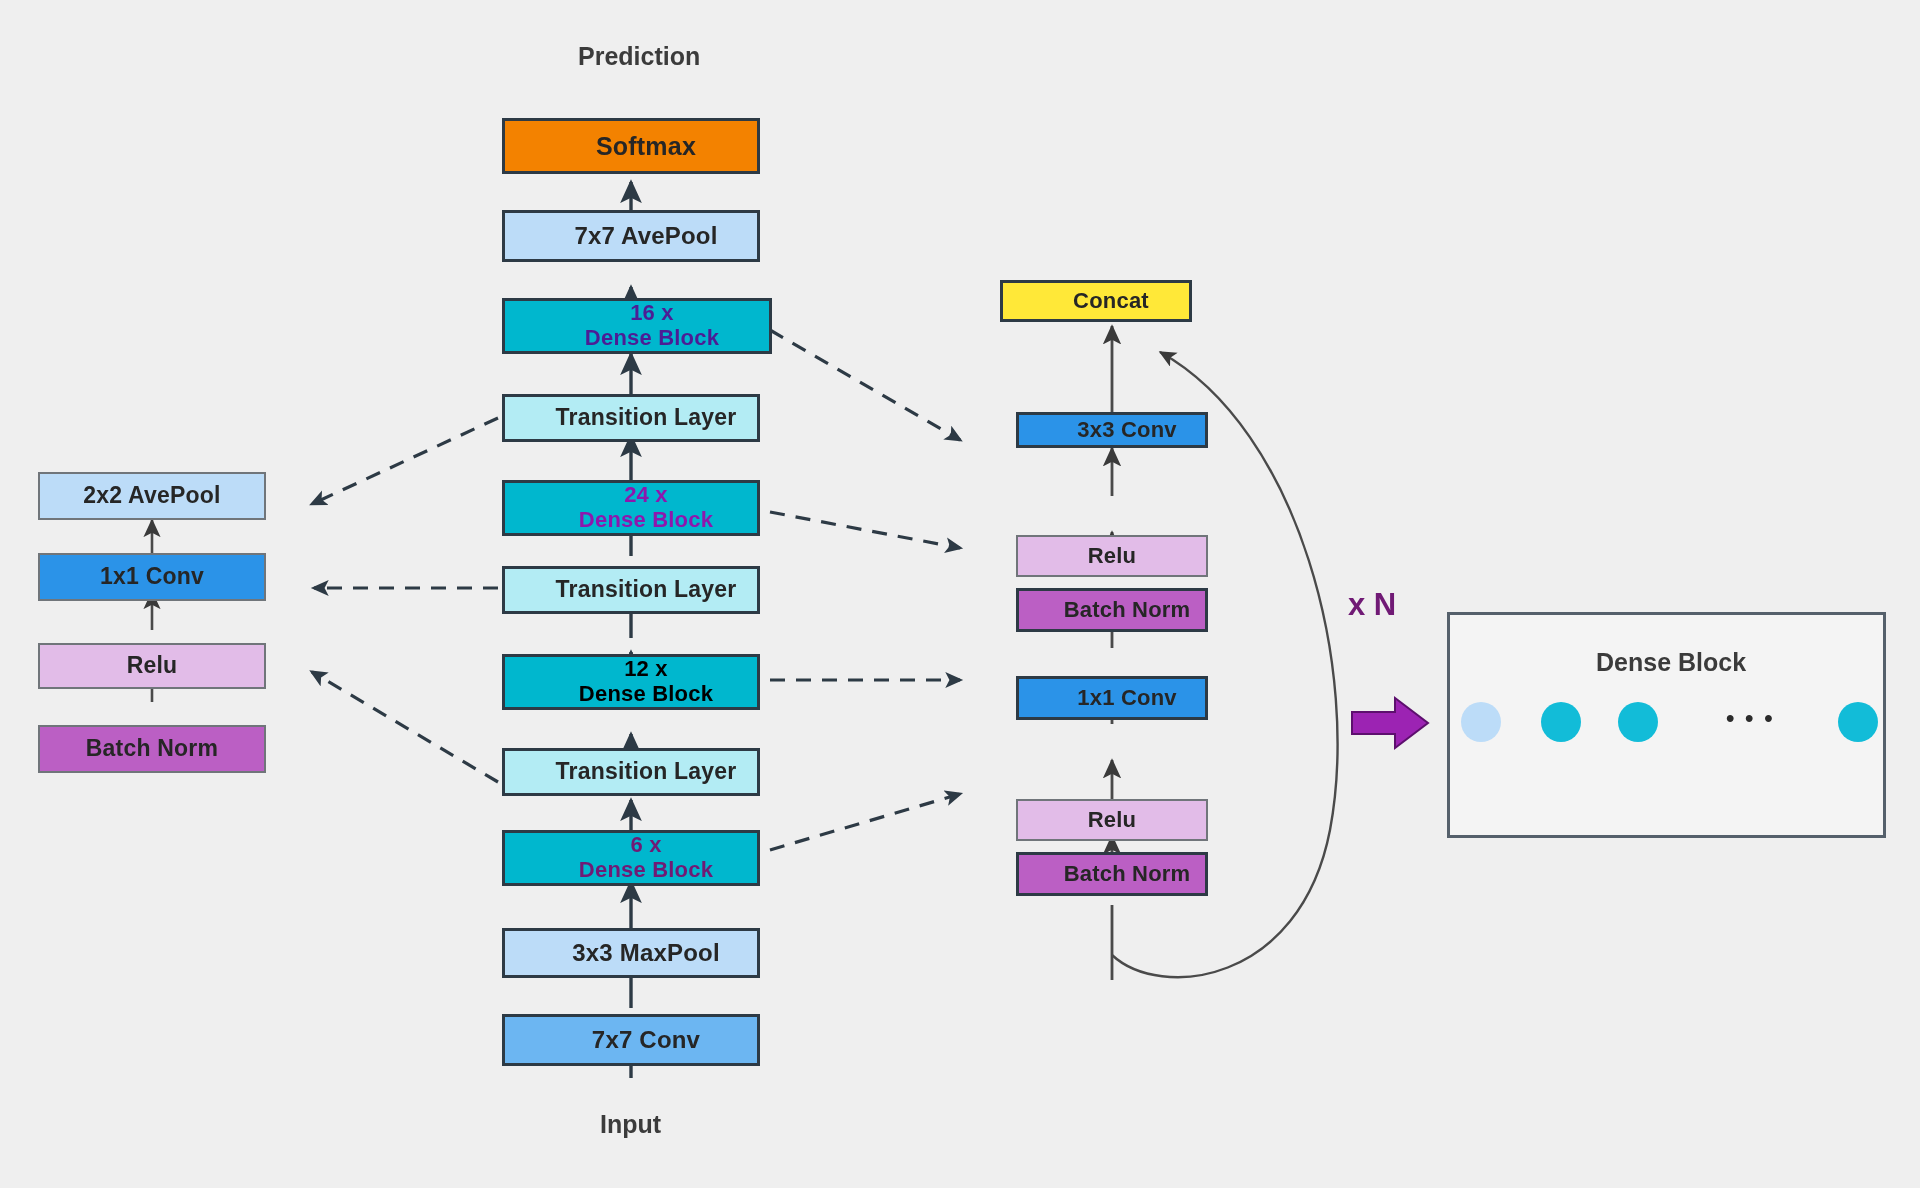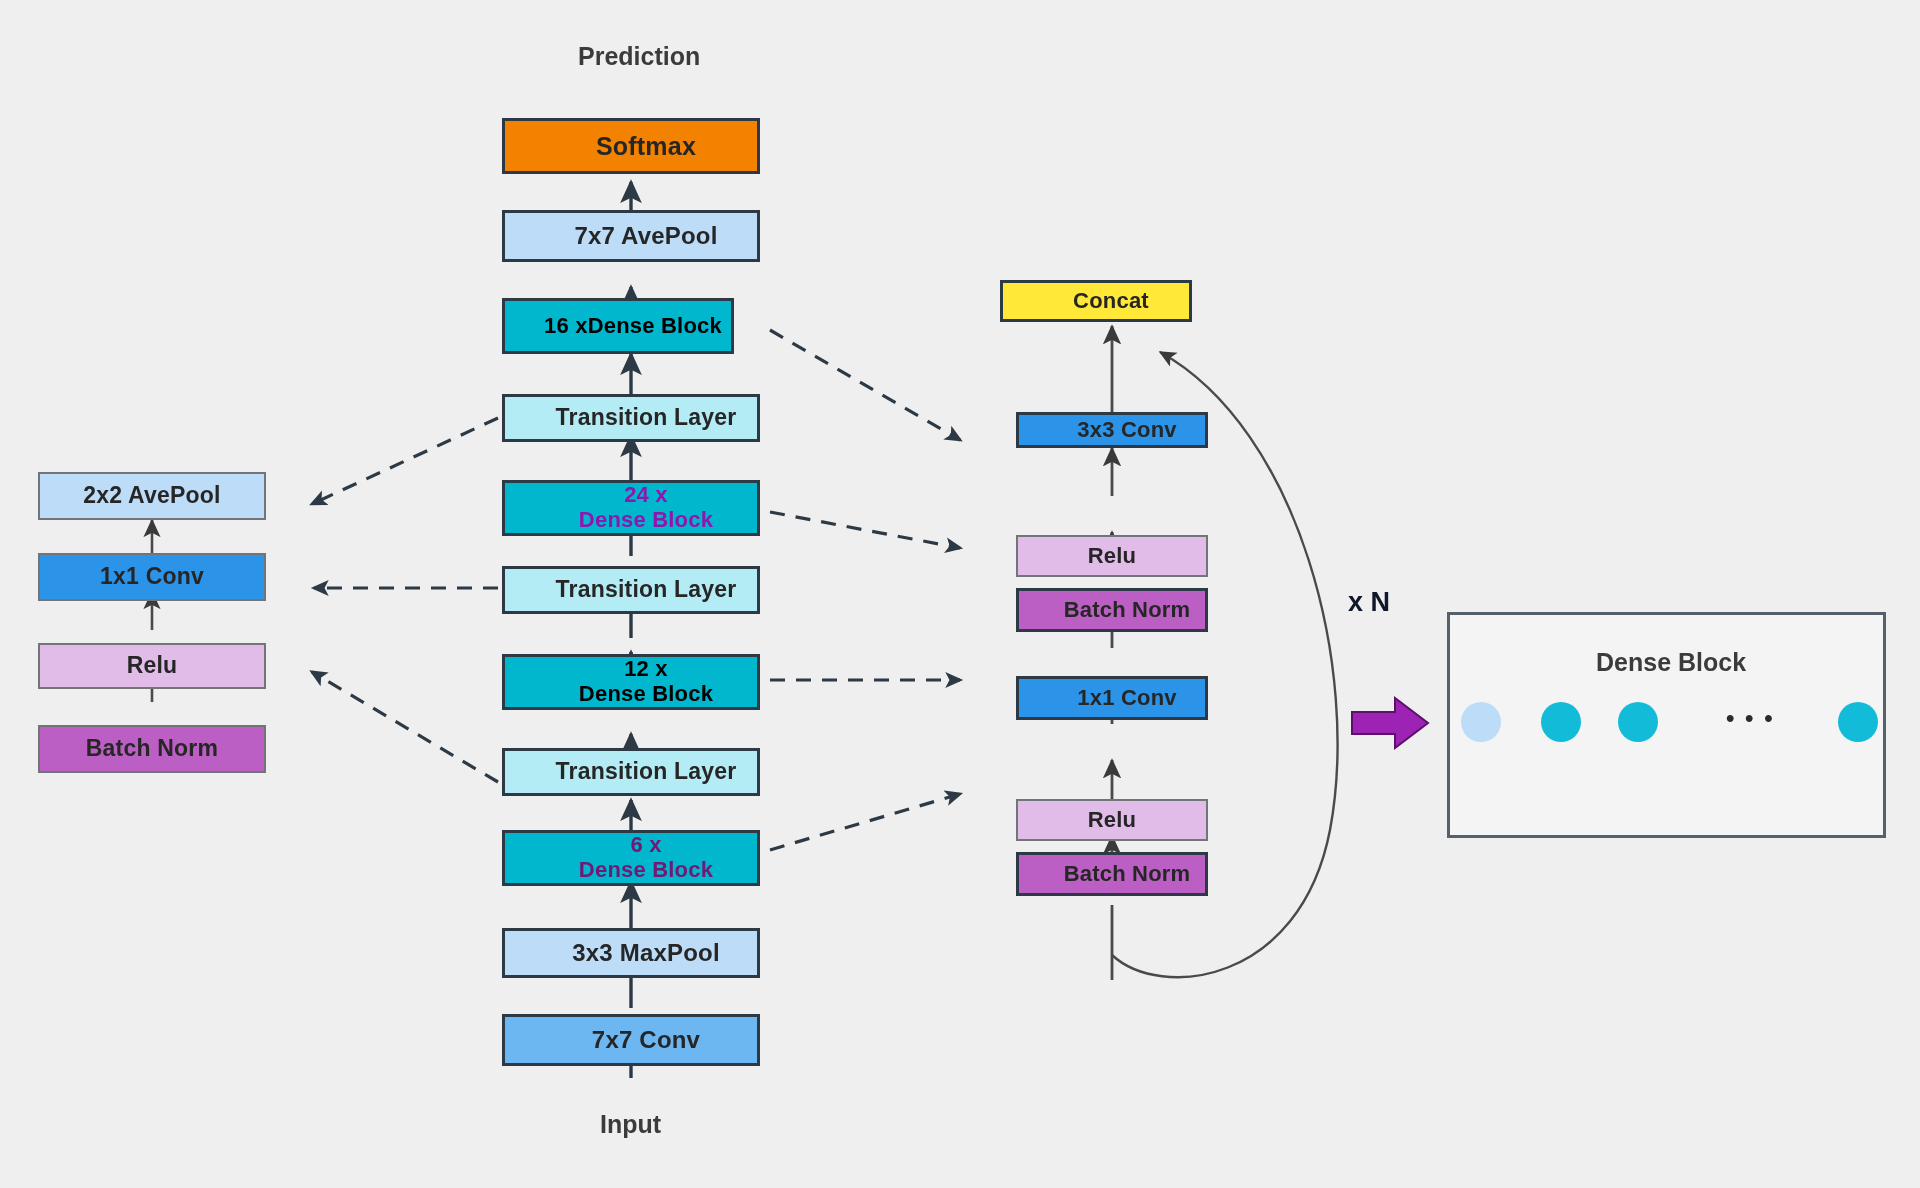--- a/index.html
+++ b/index.html
@@ -175,21 +175,21 @@
   <div class="flabel" style="left:578px; top:42px; font-size:25px;">Prediction</div>
 
   <div class="box thick" style="left:502px; top:118px; width:258px; height:56px; background:#f38200; font-size:25px;">
     <span>Softmax</span>
   </div>
 
   <div class="box thick" style="left:502px; top:210px; width:258px; height:52px; background:#bcdcf8; font-size:24px;">
     <span>7x7 AvePool</span>
   </div>
 
-  <div class="box thick twoline" style="left:502px; top:298px; width:232px; height:56px; background:#00b7ce; color:#000000; font-size:22px; ">
+  <div class="box thick twoline" style="left:502px; top:298px; width:270px; height:56px; background:#00b7ce; color:#4c1d95; font-size:22px; flex-direction:column;">
     <span class="l1">16 x</span>
     <span class="l2">Dense Block</span>
   </div>
 
   <div class="box thick" style="left:502px; top:394px; width:258px; height:48px; background:#b3ecf4; font-size:23px;">
     <span>Transition Layer</span>
   </div>
 
   <div class="box thick twoline" style="left:502px; top:480px; width:258px; height:56px; background:#00b7ce; color:#8e17ad; font-size:22px; flex-direction:column;">
     <span class="l1">24 x</span>
@@ -252,21 +252,21 @@
   <div class="box thick" style="left:1016px; top:676px; width:192px; height:44px; background:#2b93e8; font-size:22px;">
     <span>1x1 Conv</span>
   </div>
   <div class="box thin" style="left:1016px; top:764px; width:192px; height:42px; background:#e2bce8; font-size:22px;">
     <span>Relu</span>
   </div>
   <div class="box thick" style="left:1016px; top:852px; width:192px; height:44px; background:#bb5fc4; font-size:22px;">
     <span>Batch Norm</span>
   </div>
 
-  <div class="xn-label" style="left:1348px; top:587px; font-size:27px; color:#0f172a;">x N</div>
+  <div class="xn-label" style="left:1348px; top:587px; font-size:31px; color:#701a75;">x N</div>
 
   <div class="inset-panel" style="left:1447px; top:612px; width:439px; height:226px;"></div>
 
   <div class="dense-title" style="left:1596px; top:648px;">Dense Block</div>
 
   <div style="position:absolute; left:1461px; top:702px; width:40px; height:40px;
               border-radius:50%; background:#bcdcf8;"></div>
   <div style="position:absolute; left:1541px; top:702px; width:40px; height:40px;
               border-radius:50%; background:#12bcd8;"></div>
   <div style="position:absolute; left:1618px; top:702px; width:40px; height:40px;

